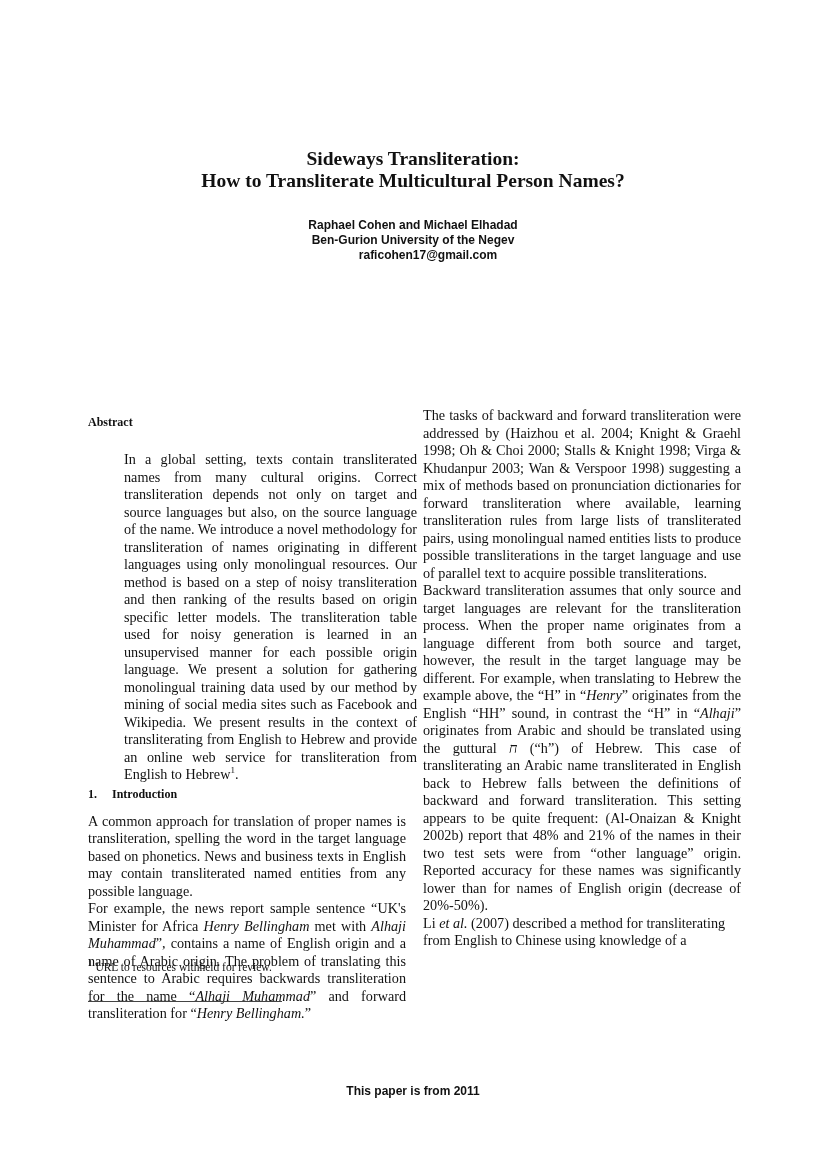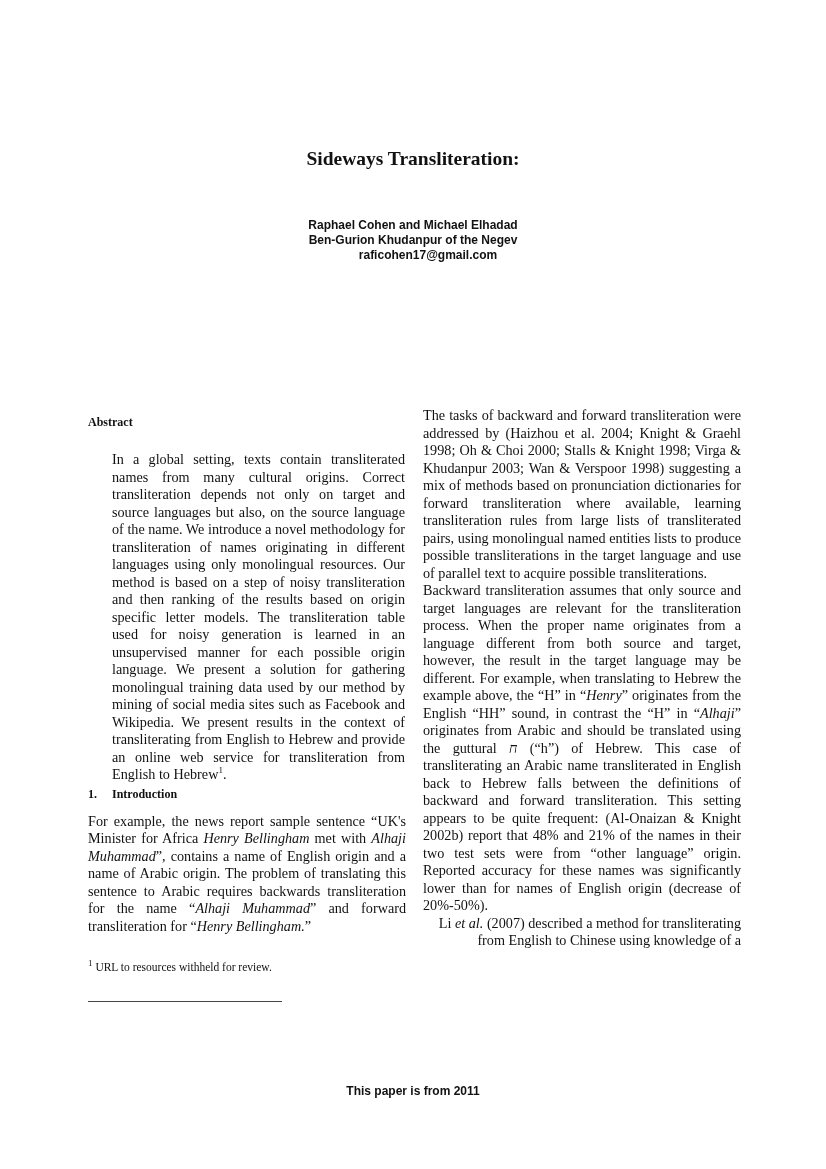--- a/index.html
+++ b/index.html
@@ -8,56 +8,58 @@
   .sans { font-family: Liberation Sans, sans-serif; }
   .title-block { position: absolute; left: 0; top: 148px; width: 826px; text-align: center; }
   .title { font-size: 19.5px; font-weight: bold; line-height: 22px; margin: 0; }
   .authors { position: absolute; top: 218px; left: 0; width: 826px; text-align: center; font-size: 12px; font-weight: bold; line-height: 15px; }
   .authors div { margin-left: 0; }
   .authors .email { padding-left: 30px; }
   .col { position: absolute; font-size: 14.2px; line-height: 17.5px; text-align: justify; }
   .col-left { left: 88px; top: 412px; width: 318px; }
   .col-right { left: 423px; top: 407px; width: 318px; }
   h2.sec { font-size: 12px; font-weight: bold; margin: 0; line-height: 20px; }
-  .abstract-body { margin: 19px 0 0 24px; width: 293px; }
+  .abstract-body { margin: 19px 0 0 36px; width: 293px; }
   .intro-head { margin-top: 16px; }
   .intro-head .num { display: inline-block; width: 24px; }
   .intro-body { margin-top: 9px; }
   p { margin: 0; }
   sup { font-size: 9px; line-height: 0; }
   .footnote-rule { position: absolute; left: 88px; top: 1001px; width: 194px; height: 1px; background: #444; }
   .footnote { position: absolute; left: 88px; top: 960px; font-size: 11.5px; line-height: 14px; }
   .footer { position: absolute; left: 0; top: 1084px; width: 826px; text-align: center; font-size: 12px; font-weight: bold; }
 </style>
 </head>
 <body>
 
 <div class="title-block serif">
   <h1 class="title">Sideways Transliteration:</h1>
+  <h1 class="title">How to Transliterate Multicultural Person Names?</h1>
 </div>
 
 <div class="authors sans">
   <div>Raphael Cohen and Michael Elhadad</div>
-  <div>Ben-Gurion Khudanpur of the Negev</div>
+  <div>Ben-Gurion University of the Negev</div>
   <div class="email">raficohen17@gmail.com</div>
 </div>
 
 <div class="col col-left serif">
   <h2 class="sec">Abstract</h2>
   <div class="abstract-body">
     <p><span>In a global setting, texts contain transliterated names from many cultural origins. Correct transliteration depends not only on target and source languages but also, on the source language of the name. We introduce a novel methodology for transliteration of names originating in different languages using only monolingual resources. Our method is based on a step of noisy transliteration and then ranking of the results based on origin specific letter models. The transliteration table used for noisy generation is learned in an unsupervised manner for each possible origin language. We present a solution for gathering monolingual training data used by our method by mining of social media sites such as Facebook and Wikipedia. We present results in the context of transliterating from English to Hebrew and provide an online web service for transliteration from English to Hebrew</span><sup>1</sup><span>.</span></p>
   </div>
   <h2 class="sec intro-head"><span class="num">1.</span><span>Introduction</span></h2>
   <div class="intro-body">
+    <p>A common approach for translation of proper names is transliteration, spelling the word in the target language based on phonetics. News and business texts in English may contain transliterated named entities from any possible language.</p>
     <p><span>For example, the news report sample sentence “UK's Minister for Africa </span><i>Henry Bellingham</i><span> met with </span><i>Alhaji Muhammad</i><span>”, contains a name of English origin and a name of Arabic origin. The problem of translating this sentence to Arabic requires backwards transliteration for the name “</span><i>Alhaji Muhammad</i><span>” and forward transliteration for “</span><i>Henry Bellingham.</i><span>”</span></p>
   </div>
 </div>
 
 <div class="col col-right serif">
   <p>The tasks of backward and forward transliteration were addressed by (Haizhou et al. 2004; Knight &amp; Graehl 1998; Oh &amp; Choi 2000; Stalls &amp; Knight 1998; Virga &amp; Khudanpur 2003; Wan &amp; Verspoor 1998) suggesting a mix of methods based on pronunciation dictionaries for forward transliteration where available, learning transliteration rules from large lists of transliterated pairs, using monolingual named entities lists to produce possible transliterations in the target language and use of parallel text to acquire possible transliterations.</p>
   <p><span>Backward transliteration assumes that only source and target languages are relevant for the transliteration process. When the proper name originates from a language different from both source and target, however, the result in the target language may be different. For example, when translating to Hebrew the example above, the “H” in “</span><i>Henry</i><span>” originates from the English “HH” sound, in contrast the “H” in “</span><i>Alhaji</i><span>” originates from Arabic and should be translated using the guttural </span><i>ח</i><span> (“h”)  of Hebrew.  This case of transliterating an Arabic name transliterated in English back to Hebrew falls between the definitions of backward and forward transliteration. This setting appears to be quite frequent: (Al-Onaizan &amp; Knight 2002b) report that 48% and 21% of the names in their two test sets were from “other language” origin. Reported accuracy for these names was significantly lower than for names of English origin (decrease of 20%-50%).</span></p>
-  <p style="text-align:right"><span>Li </span><i>et al.</i><span> (2007) described a method for transliterating from English to Chinese using knowledge of a</span></p>
+  <p style="text-align:left"><span>Li </span><i>et al.</i><span> (2007) described a method for transliterating from English to Chinese using knowledge of a</span></p>
 </div>
 
 <div class="footnote-rule"></div>
 <div class="footnote serif"><sup>1</sup><span> URL to resources withheld for review.</span></div>
 
 <div class="footer sans">This paper is from 2011</div>
 
 </body></html>

